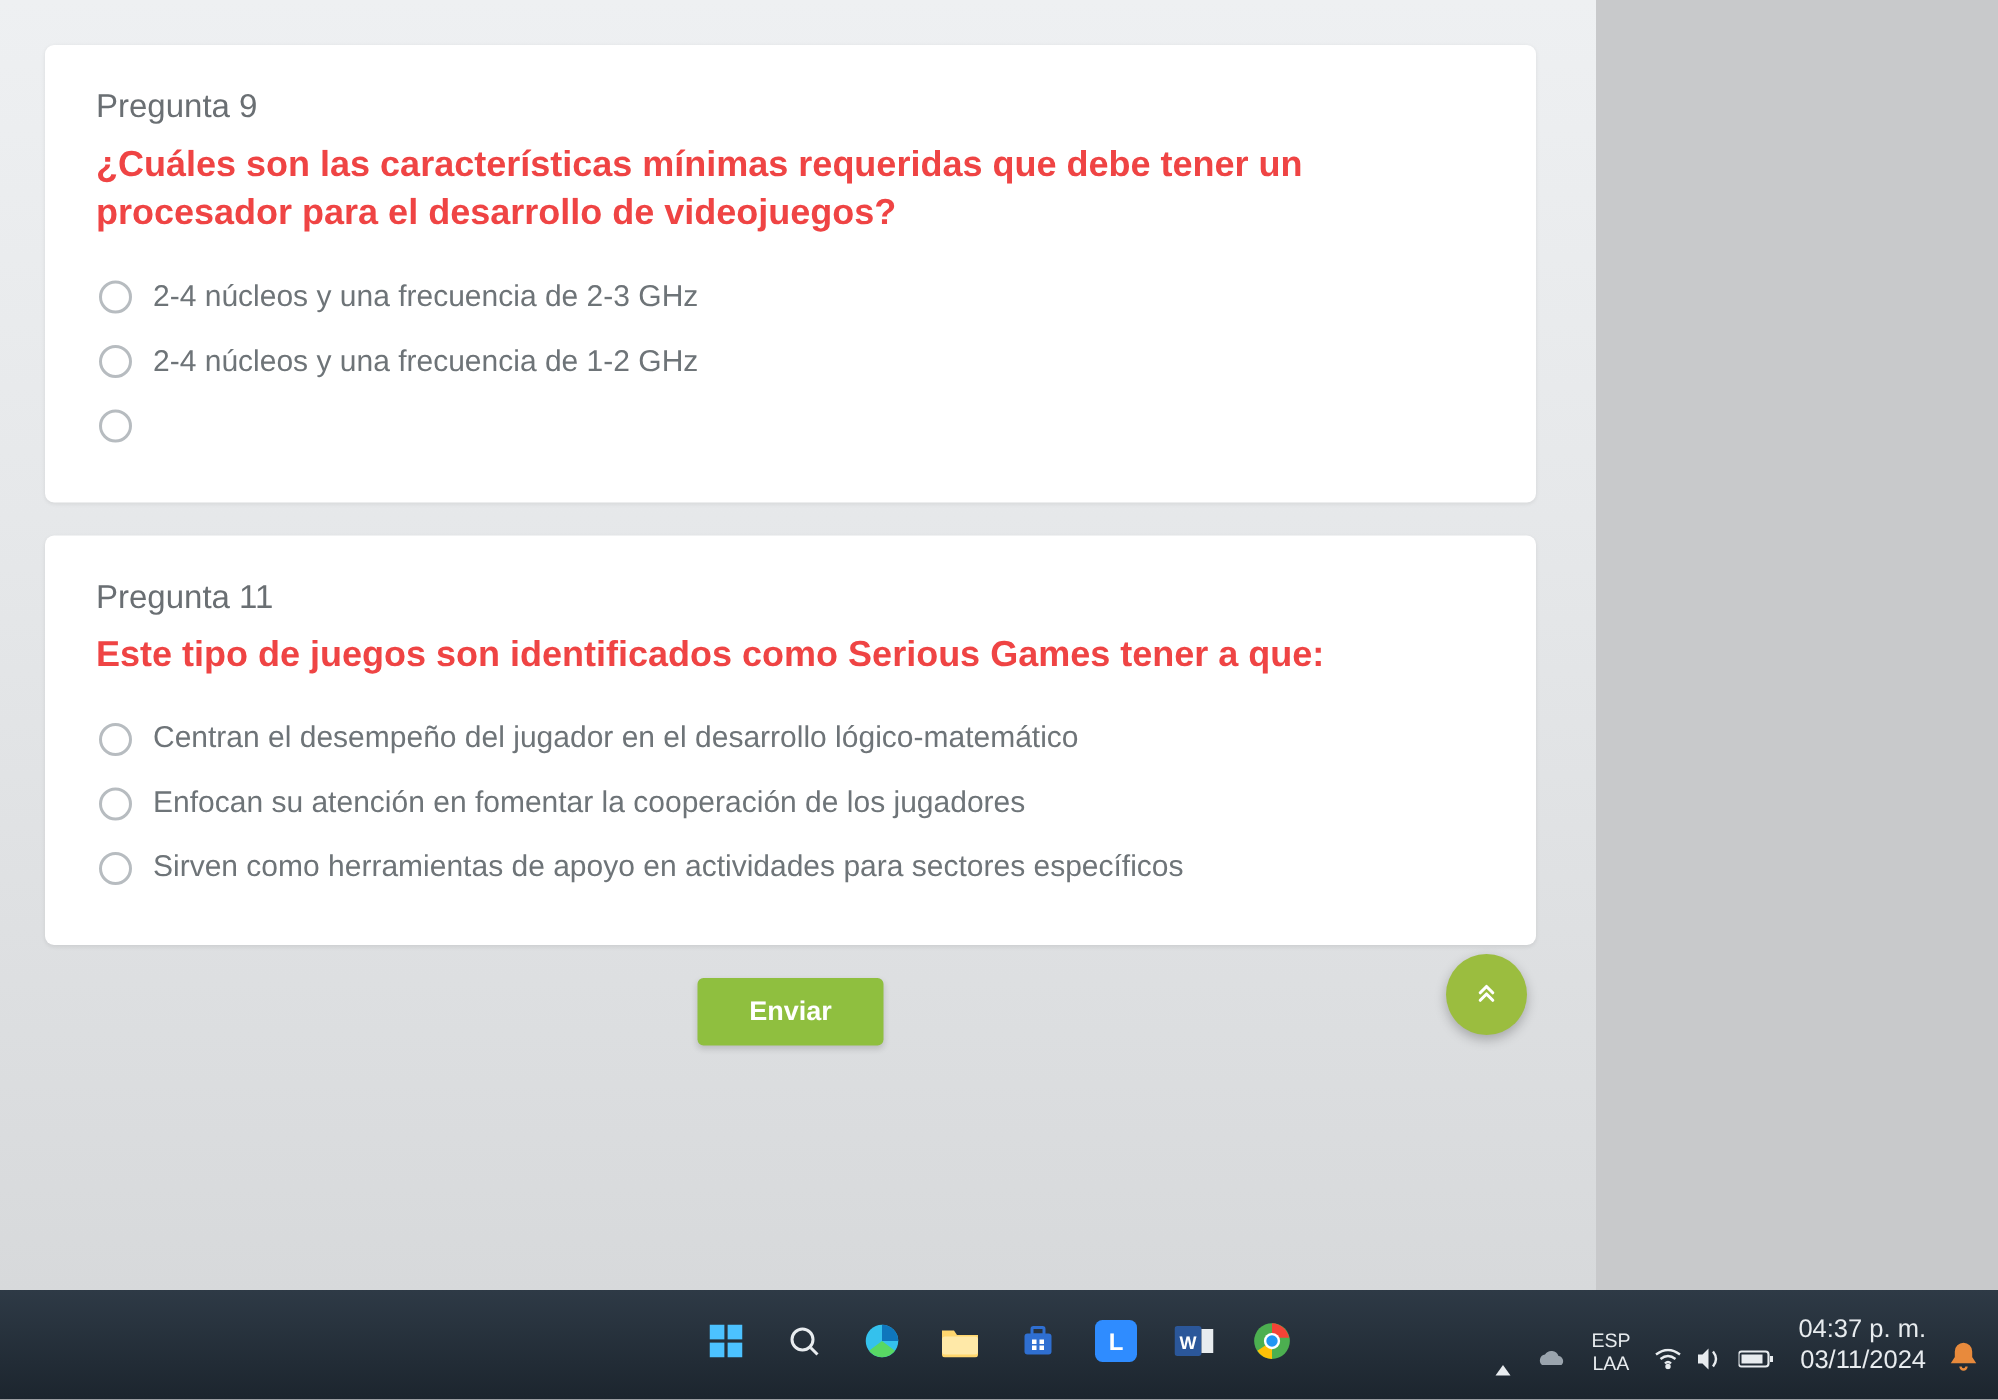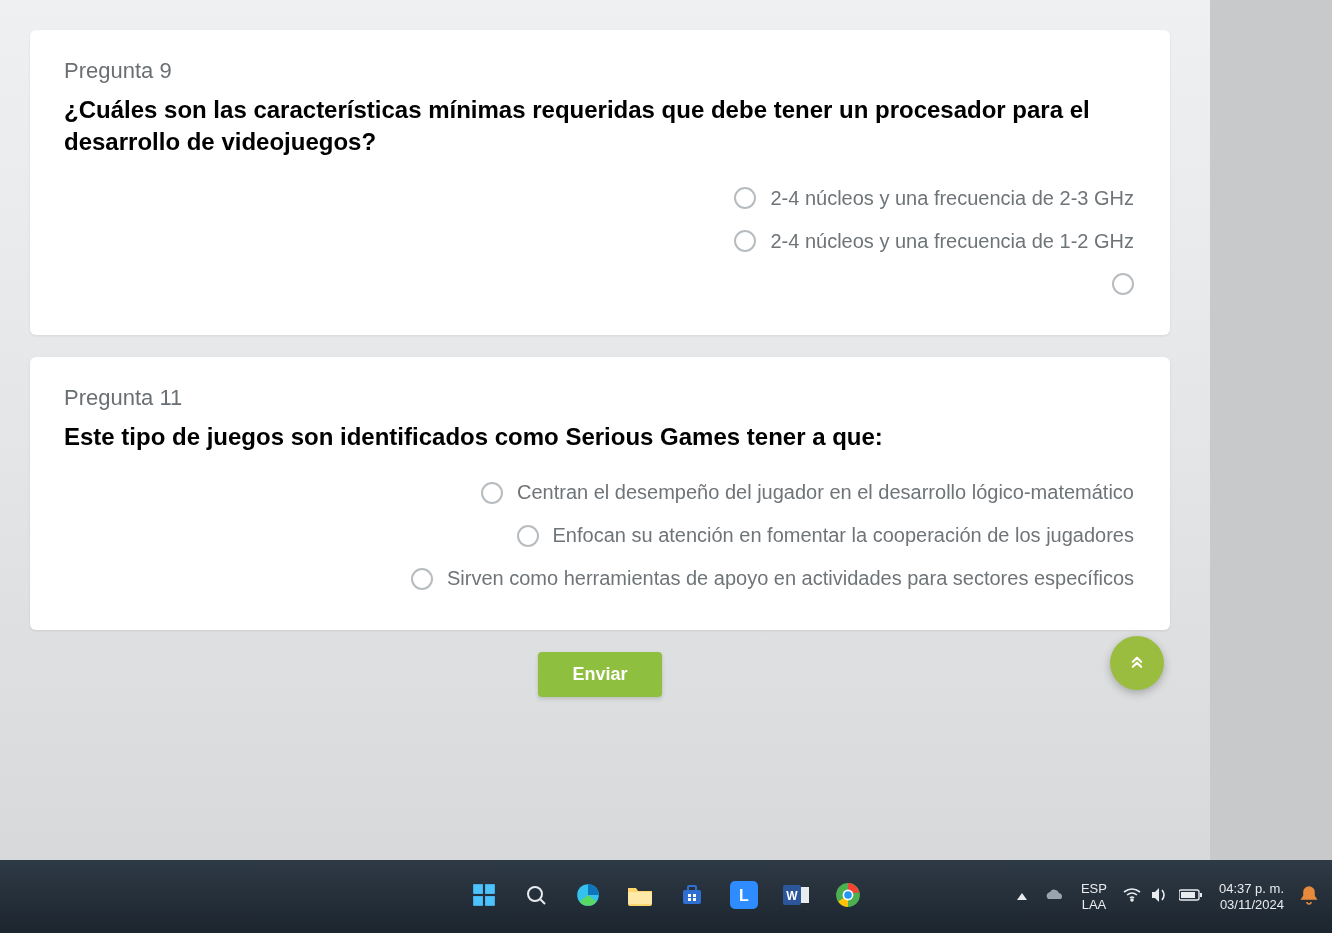--- a/index.html
+++ b/index.html
@@ -5,51 +5,50 @@
   * { box-sizing: border-box; margin: 0; padding: 0; }
   html, body { width: 1332px; height: 933px; overflow: hidden; }
   body {
     font-family: "Segoe UI", Arial, sans-serif;
     background: #c8c9cb;
     position: relative;
   }
   .screen {
     position: absolute;
     left: 0; top: 0;
-    width: 1210px; height: 860px;
+    width: 1064px; height: 860px;
     background: linear-gradient(180deg, #eef0f2 0%, #e6e8ea 40%, #d7d9db 100%);
     padding: 30px 40px 0 30px;
   }
   .card {
     background: #ffffff;
     border-radius: 6px;
     padding: 28px 34px 30px 34px;
     margin-bottom: 22px;
     box-shadow: 0 1px 3px rgba(0,0,0,0.08);
   }
   .q-number {
     font-size: 22px;
     color: #6a6f73;
     margin-bottom: 10px;
     font-weight: 400;
   }
   .q-text {
     font-size: 24px;
     font-weight: 700;
-    color: #000000;
+    color: #ef4444;
     line-height: 1.35;
     margin-bottom: 18px;
   }
   .option {
     display: flex;
     align-items: center;
     gap: 14px;
     padding: 10px 2px;
     cursor: pointer;
-    justify-content: flex-end;
   }
   .radio {
     flex: 0 0 auto;
     width: 22px; height: 22px;
     border: 2px solid #b7bcc0;
     border-radius: 50%;
     background: #fff;
   }
   .opt-text {
     font-size: 20px;
@@ -105,25 +104,25 @@
   }
   .tb-icon {
     width: 44px; height: 44px;
     display: flex; align-items: center; justify-content: center;
     border-radius: 6px;
     cursor: pointer;
   }
   .tray {
     position: absolute;
     right: 14px;
-    display: flex; align-items: center; gap: 16px;
+    display: flex; align-items: flex-end; gap: 16px;
     font-size: 13px;
   }
   .tray .lang { text-align: center; line-height: 1.2; font-size: 13px; }
-  .tray .clock { text-align: right; line-height: 1.2; font-size: 13px; }
+  .tray .clock { text-align: right; line-height: 1.2; font-size: 17px; }
   .tray-icons { display: flex; gap: 10px; align-items: center; }
   .caret-up {
     width: 0; height: 0;
     border-left: 5px solid transparent;
     border-right: 5px solid transparent;
     border-bottom: 7px solid #e8ecef;
   }
 </style>
 </head>
 <body>

